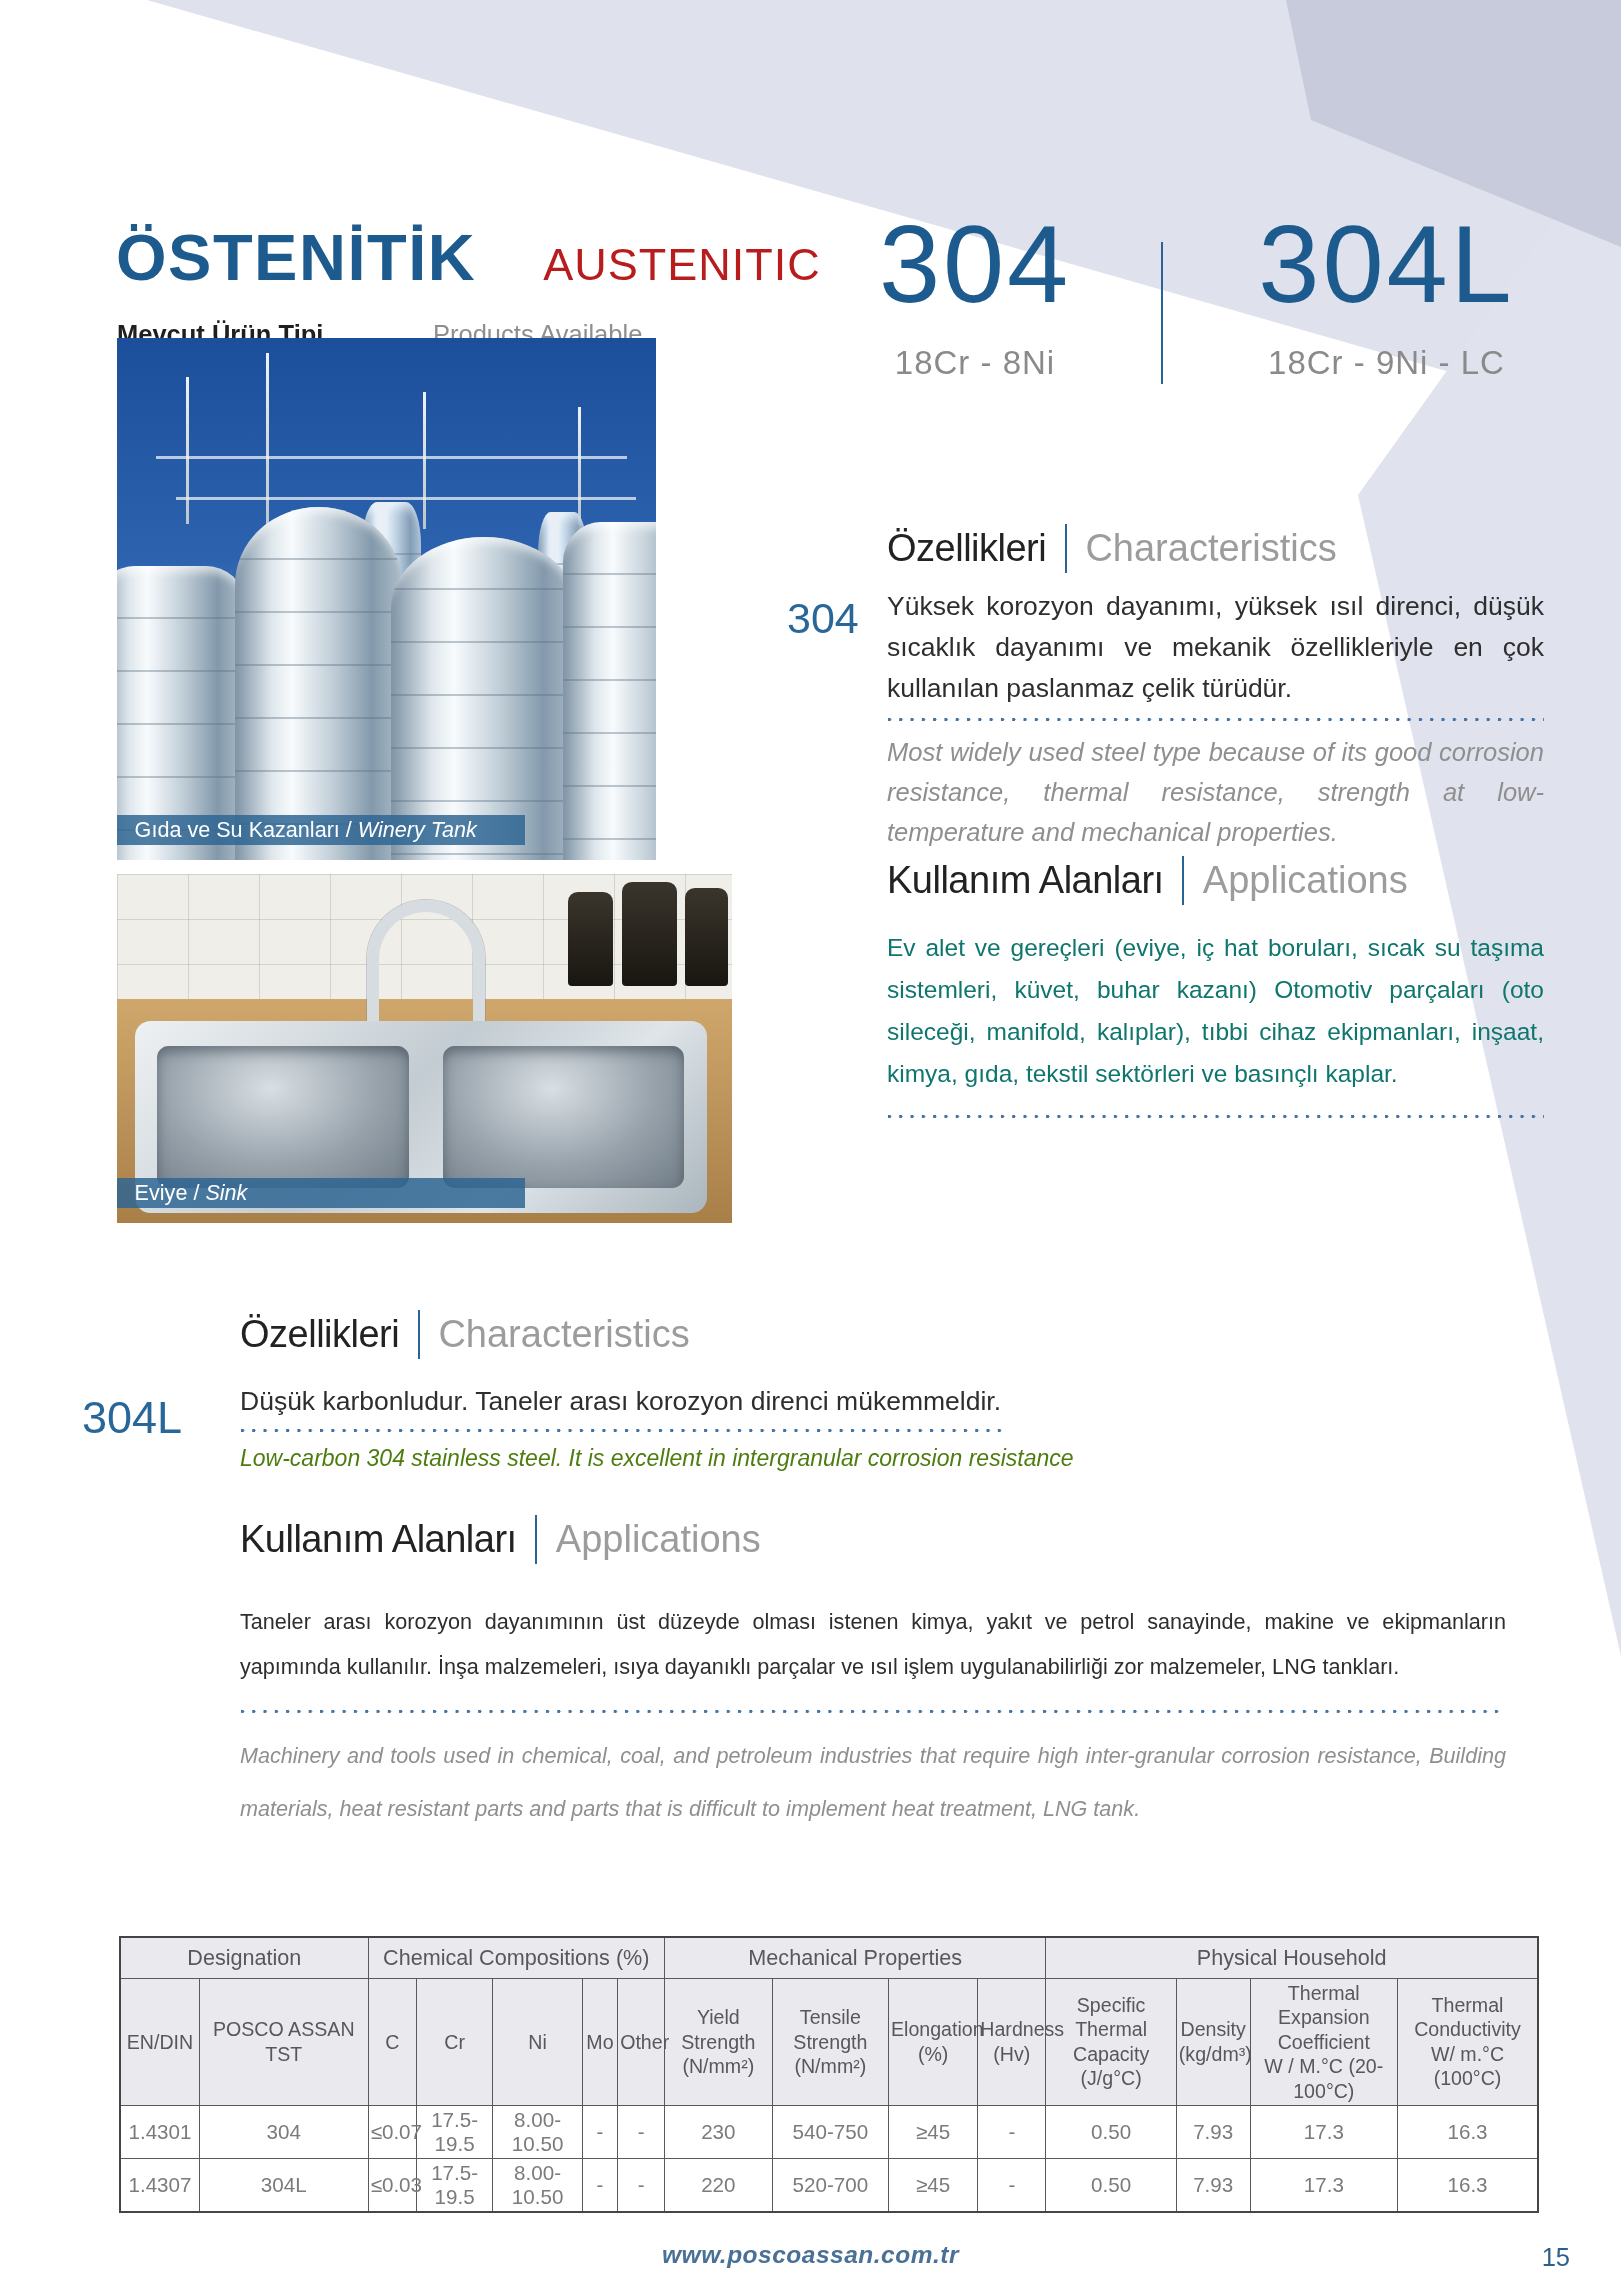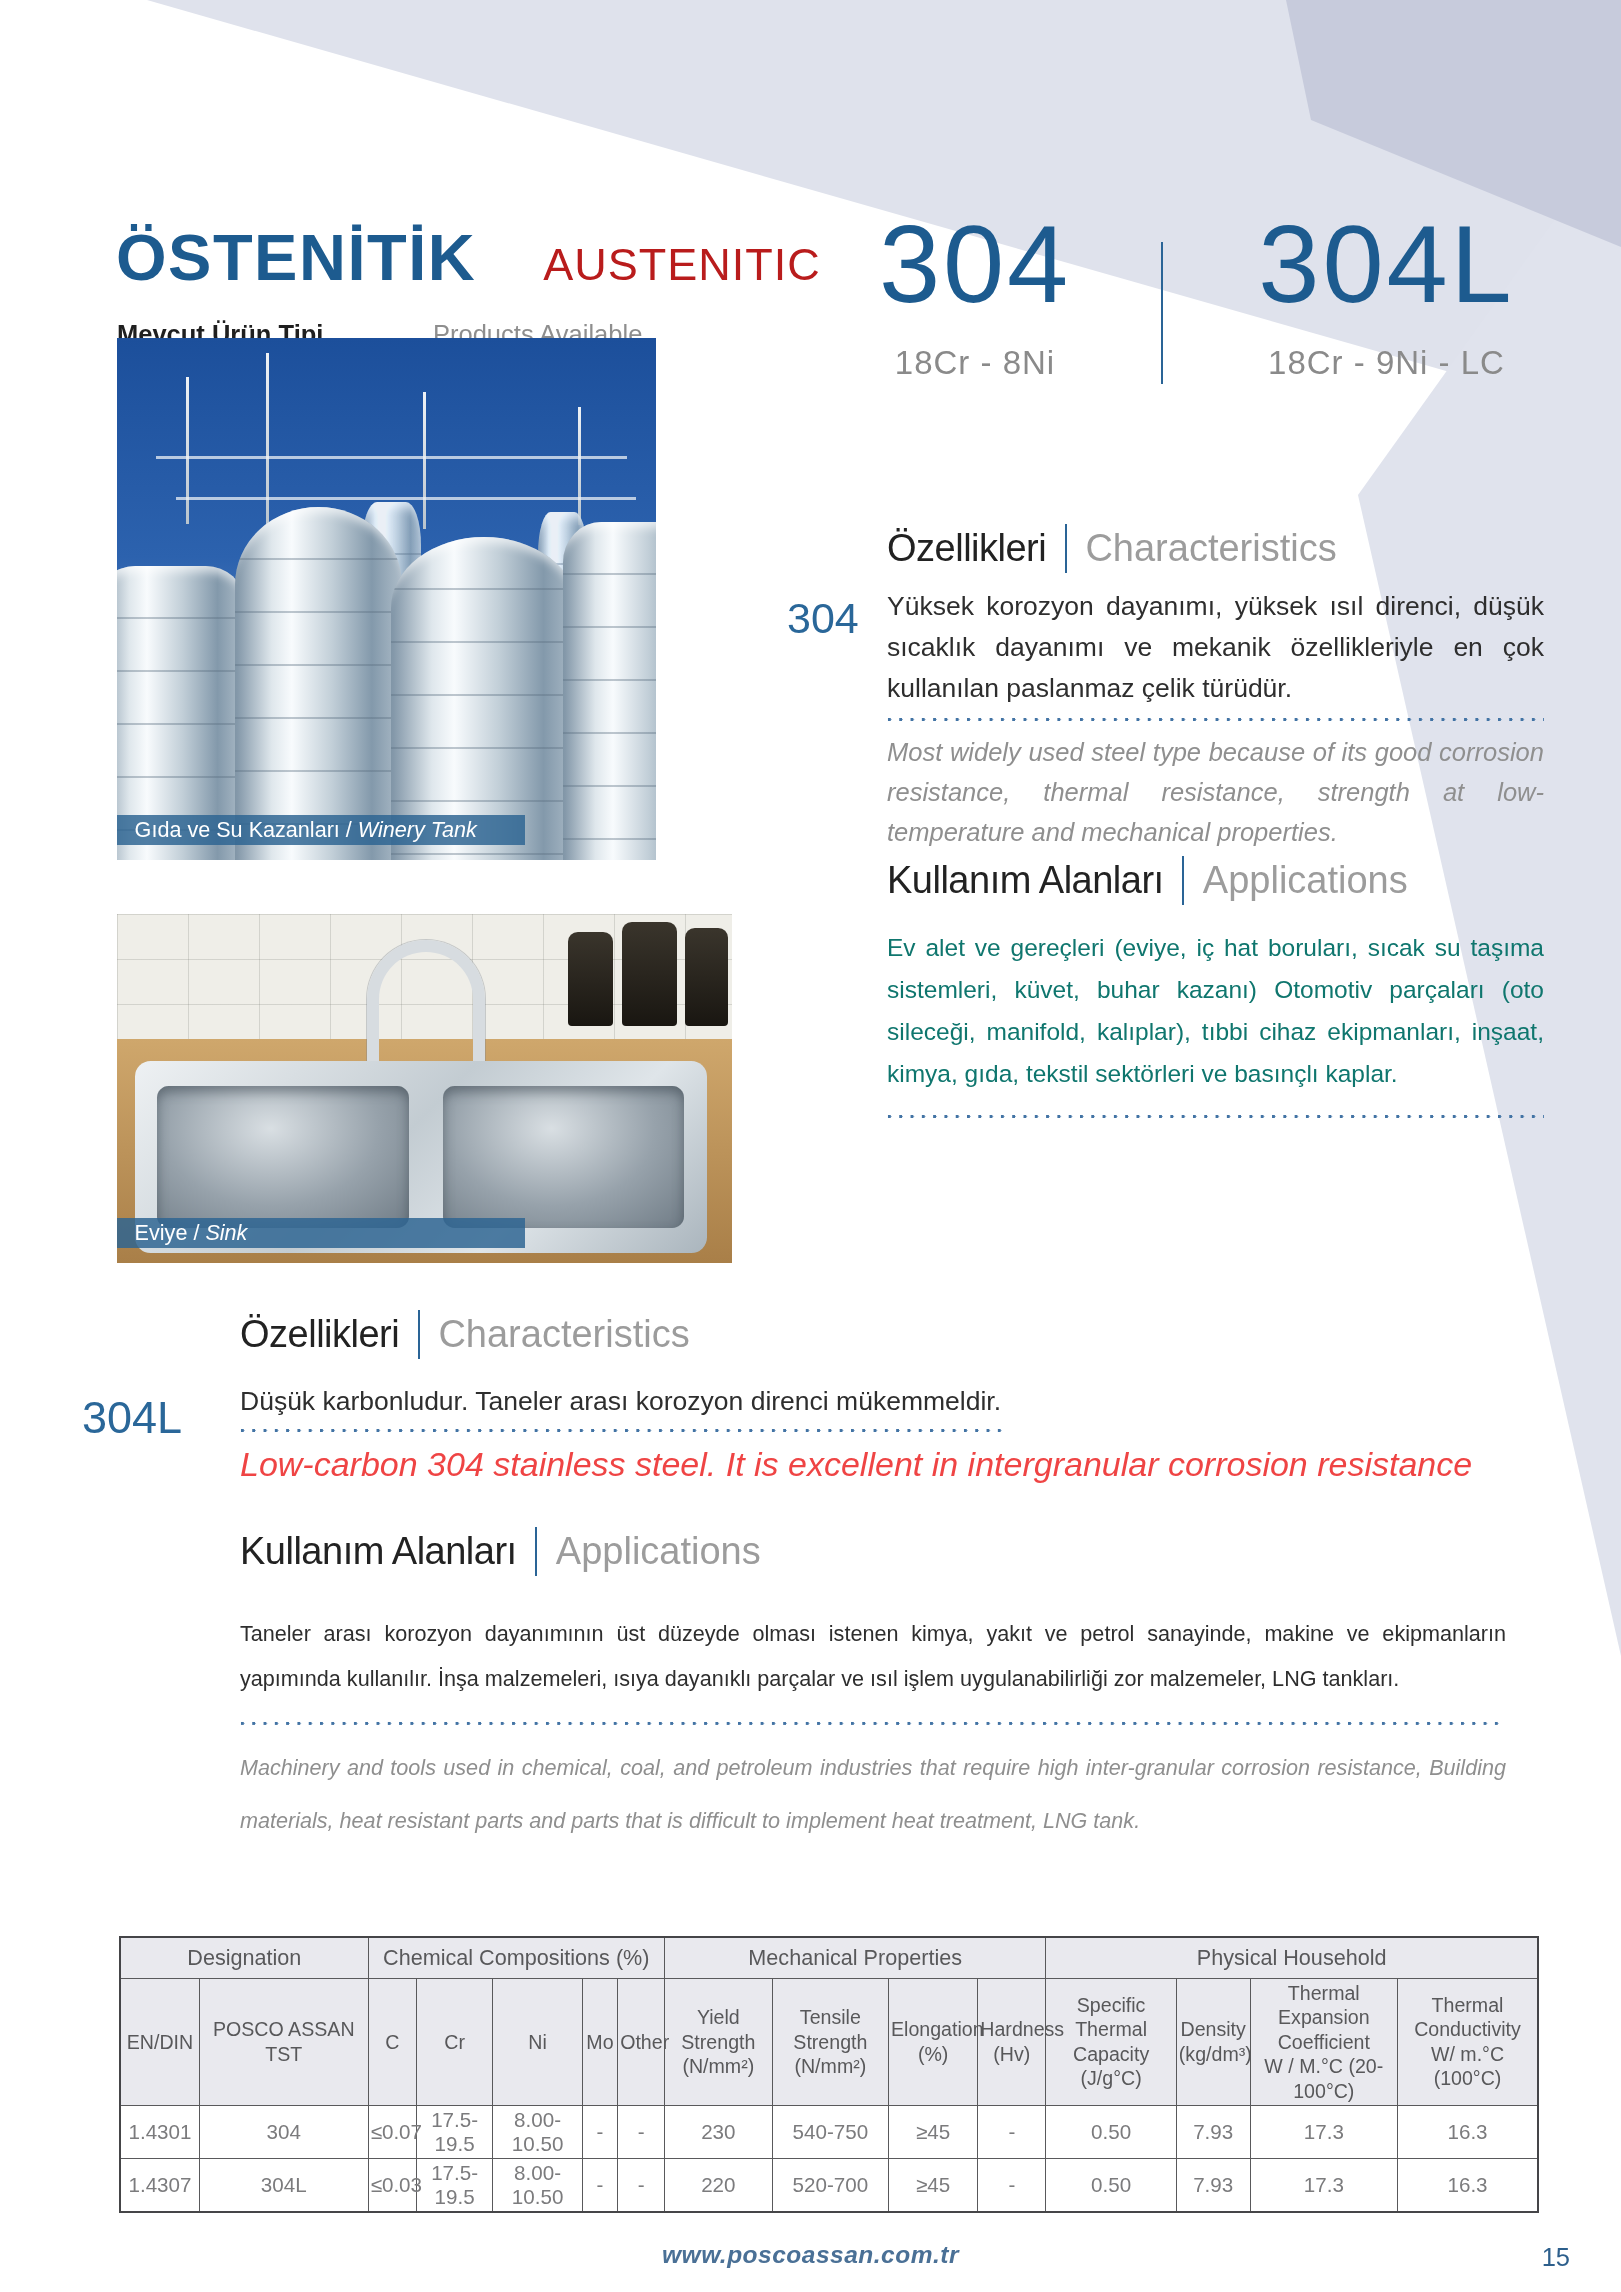--- a/index.html
+++ b/index.html
@@ -30,21 +30,21 @@
   .grade-1 { left:828px; width:294px; }
   .grade-2 { left:1210px; width:353px; }
   .gnum { font-size:110px; font-weight:200; color:#1d5b8f; line-height:116px; letter-spacing:2.9px; }
   .gsub { font-size:33px; font-weight:300; color:#8a8a8a; margin-top:21.6px; letter-spacing:1px; }
   .gdivider { position:absolute; left:1161px; top:242px; width:2px; height:142px; background:#2a6496; }
 
   
   .photo { position:absolute; left:117px; overflow:hidden; }
   .photo-1 { top:338px; width:539px; height:522px;
     background:linear-gradient(180deg,#1c4f9b 0%,#2c62ae 42%,#6f97cc 80%,#9db9dd 100%); }
-  .photo-2 { top:914px; width:615px; height:349px; background:#efeee8; }
+  .photo-2 { top:874px; width:615px; height:349px; background:#efeee8; }
 
   .caption { position:absolute; left:0; bottom:14.7px; width:408px; height:30px;
     background:rgba(44,100,145,.83); color:#fff; font-size:21.6px; font-weight:300;
     line-height:30px; padding-left:17.6px; }
   .caption em { font-style:italic; }
 
   
   .mast { position:absolute; width:2.9px; background:linear-gradient(#eef2f6,#b9c4cd); }
   .rail { position:absolute; height:2.9px; background:rgba(235,240,245,.75); }
   .tank { position:absolute; bottom:0;
@@ -100,21 +100,21 @@
                     font-style:italic; font-weight:300; text-align:justify; }
   .col-304 .sec-h-2 { margin-top:3.9px; }
   .col-304 .p-tr-2 { margin-top:21.6px; font-size:24.5px; line-height:42px; color:#0f766e; text-align:justify; }
   .col-304 .dots-2 { margin-top:19.6px; }
   .col-304 .p-en-2 { margin-top:11.8px; font-size:23.5px; line-height:46px; color:#8f8f8f;
                      font-style:italic; font-weight:300; text-align:justify; }
 
   .col-304L { position:absolute; left:240px; top:1310px; width:1304px; }
   .col-304L .p-tr-s { margin-top:26.5px; font-size:26.5px; color:#2e2e2e; }
   .col-304L .dots-s { margin-top:11.8px; width:766px; }
-  .col-304L .p-en-s { margin-top:11.8px; font-size:34px; color:#ef4444; font-style:italic; font-weight:300; }
+  .col-304L .p-en-s { margin-top:11.8px; font-size:23px; color:#4d7c0f; font-style:italic; font-weight:300; }
   .col-304L .sec-h-2 { margin-top:43px; }
   .col-304L .p-tr-w { margin-top:35px; font-size:21.6px; line-height:45px; color:#2e2e2e;
                       text-align:justify; width:1266px; }
   .col-304L .dots-w { margin-top:19.6px; width:1266px; }
   .col-304L .p-en-w { margin-top:15.7px; font-size:21.6px; line-height:53px; color:#8f8f8f;
                       font-style:italic; font-weight:300; text-align:justify; width:1266px; }
 
   
   .tbl-head { position:absolute; left:118px; top:1946px; display:flex; align-items:center; height:53px; }
   .tbl-head .h-tr { font-size:36px; letter-spacing:-1px; color:#161616; }

